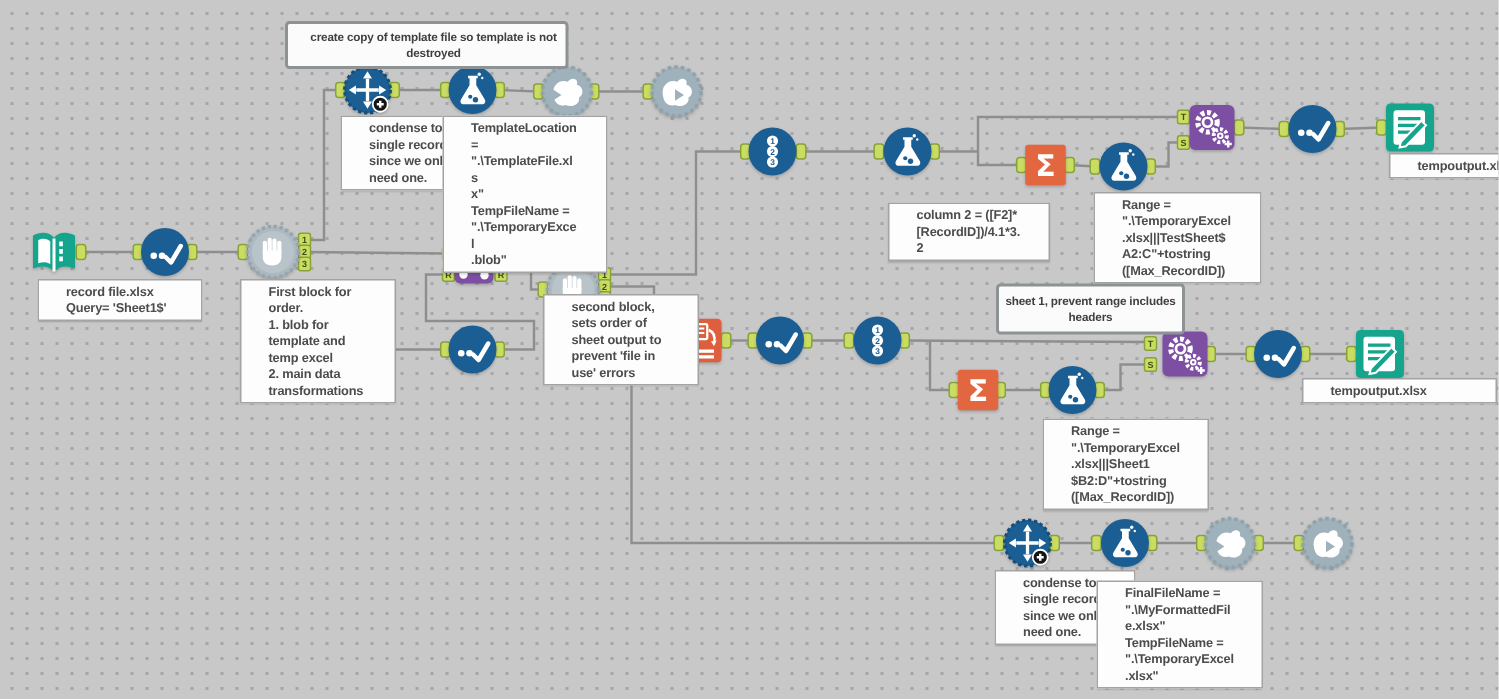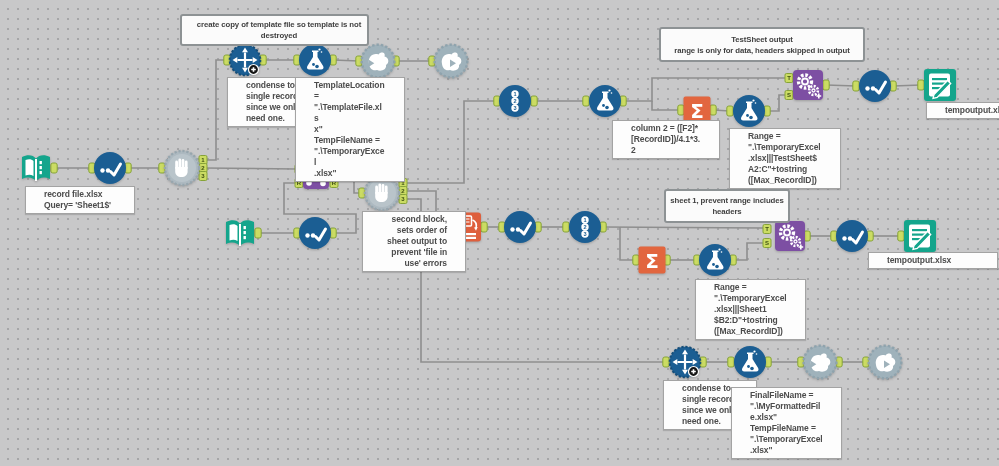--- a/index.html
+++ b/index.html
@@ -487,27 +487,34 @@
     <div class="tlabel" style="left: 227px; top: 77px; width: 60px;">condense to
 single record
 since we only
 need one.</div>
     <div class="tlabel" style="left: 295px; top: 77px; width: 72px;">TemplateLocation
 =
 ".\TemplateFile.xls
 x"
 TempFileName =
 ".\TemporaryExcel
-.xlsx"</div>
-    <div class="tlabel" style="left: 362px; top: 211px; width: 66px; text-align: right;">second block,
+.blob"</div>
+    <div class="tlabel" style="left: 160px; top: 186px; width: 66px;">First block for
+order.
+1. blob for
+template and
+temp excel
+2. main data
+transformations</div>
+    <div class="tlabel" style="left: 362px; top: 196px; width: 66px;">second block,
 sets order of
 sheet output to
 prevent 'file in
 use' errors</div>
-    <div class="tlabel" style="left: 592px; top: 120px; width: 70px; margin-left: 20px;">column 2 = ([F2]*
+    <div class="tlabel" style="left: 592px; top: 135px; width: 70px;">column 2 = ([F2]*
 [RecordID])/4.1*3.
 2</div>
     <div class="tlabel" style="left: 729px; top: 128px; width: 74px;">Range =
 ".\TemporaryExcel
 .xlsx|||TestSheet$
 A2:C"+tostring
 ([Max_RecordID])</div>
     <div class="tlabel" style="left: 695px; top: 279px; width: 73px;">Range =
 ".\TemporaryExcel
 .xlsx|||Sheet1
@@ -518,17 +525,15 @@
     <div class="tlabel" style="left: 663px; top: 380px; width: 56px;">condense to
 single record
 since we only
 need one.</div>
     <div class="tlabel" style="left: 731px; top: 387px; width: 73px;">FinalFileName =
 ".\MyFormattedFil
 e.xlsx"
 TempFileName =
 ".\TemporaryExcel
 .xlsx"</div>
-    <div class="comment" style="left: 180px; top: 14px; width: 170px; min-height: 24px; padding-left: 12px;"><span>create copy of template file so template is not destroyed</span></div>
-    <div class="comment" style="left: 659px; top: 27px; width: 196px; min-height: 27px;"><span>TestSheet output
-range is only for data, headers skipped in output</span></div>
+    <div class="comment" style="left: 190px; top: 14px; width: 170px; min-height: 24px; padding-left: 12px;"><span>create copy of template file so template is not destroyed</span></div>
     <div class="comment" style="left: 664px; top: 189px; width: 116px; min-height: 26px;"><span>sheet 1, prevent range includes headers</span></div>
   </div>
 
 </body></html>

